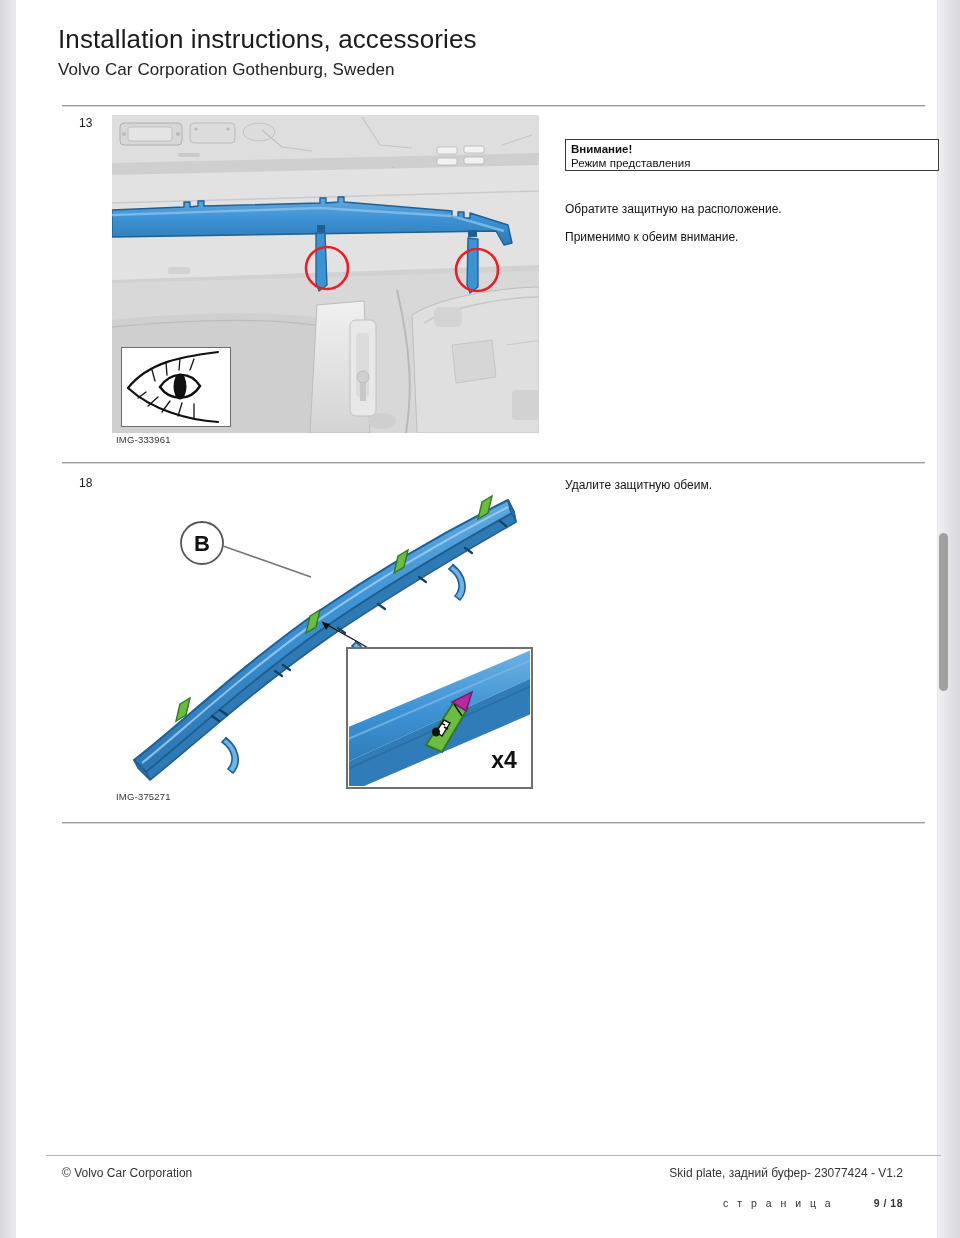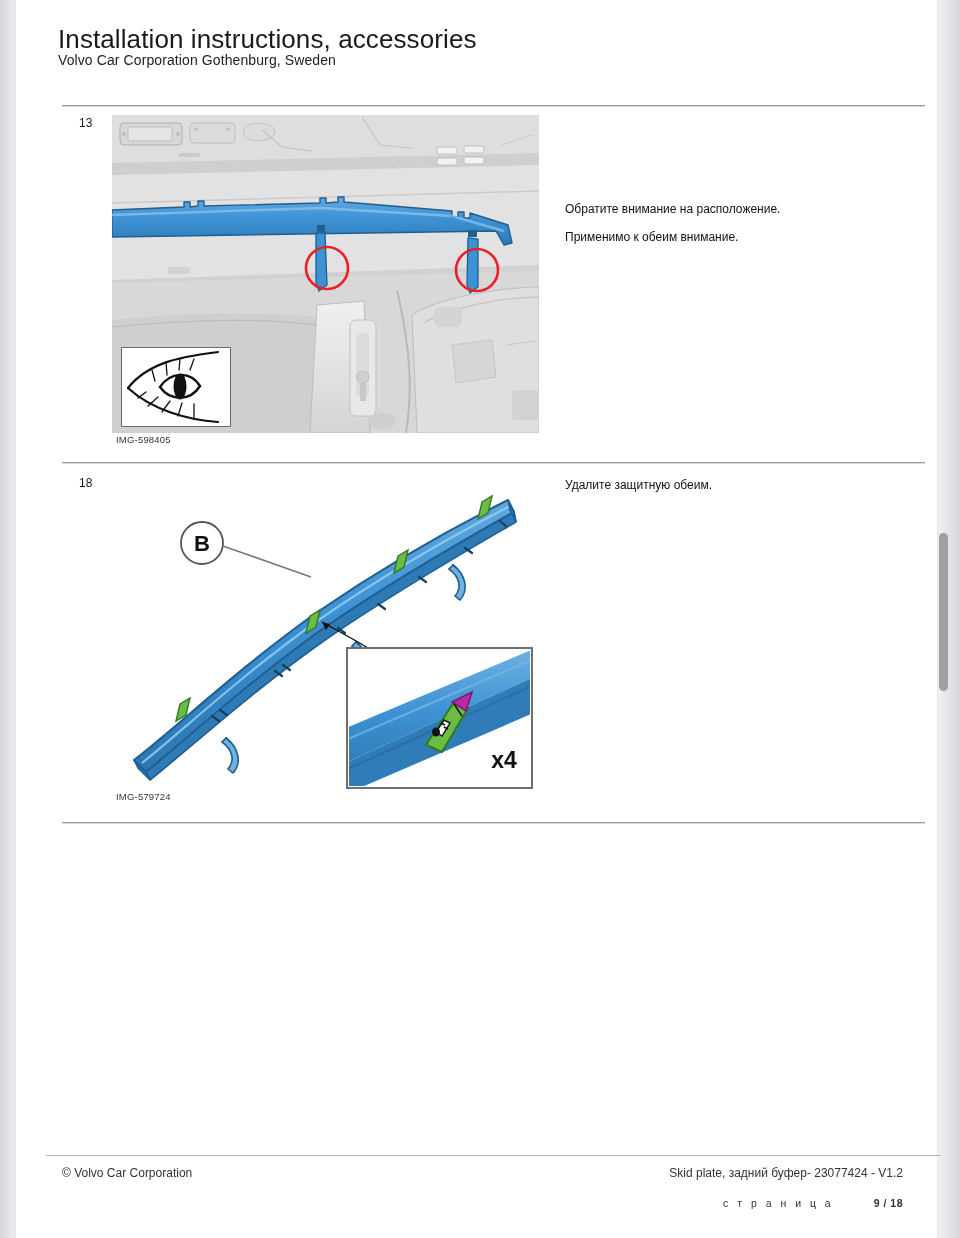--- a/index.html
+++ b/index.html
@@ -62,22 +62,22 @@
     left: 42px;
     top: 24px;
     font-size: 26px;
     color: #1a1a1a;
     letter-spacing: 0.1px;
     white-space: nowrap;
   }
   .doc-subtitle {
     position: absolute;
     left: 42px;
-    top: 52px;
-    font-size: 14px;
+    top: 60px;
+    font-size: 17px;
     color: #222;
     letter-spacing: 0.1px;
     white-space: nowrap;
   }
   .rule {
     position: absolute;
     left: 46px;
     width: 863px;
     height: 0;
     border-top: 1px solid #9a9a9a;
@@ -312,23 +312,27 @@
             <path d="M16 50 L24 44"></path>
             <path d="M26 58 L36 49"></path>
             <path d="M40 64 L48 53"></path>
             <path d="M56 68 L60 55"></path>
             <path d="M72 70 L72 56"></path>
           </g>
         </svg>
       </div>
     </div>
 
-    <div class="fig-caption" id="cap13">IMG-598405</div>
-
-    <div class="body-text" id="note1">Обратите внимание на расположение.</div>
+    <div class="fig-caption" id="cap13">IMG-333961</div>
+
+    <div id="warning-box">
+      <div id="warning-title">Внимание!</div>
+      <div id="warning-sub">Режим представления</div>
+    </div>
+    <div class="body-text" id="note1">Обратите защитную на расположение.</div>
     <div class="body-text" id="note2">Применимо к обеим внимание.</div>
 
     <div class="step-num" id="step14-num">18</div>
     <div class="body-text" id="step14-text">Удалите защитную обеим.</div>
 
     <div id="fig14">
       <svg width="427" height="310" viewBox="0 0 427 310" xmlns="http://www.w3.org/2000/svg">
         <defs>
           <linearGradient id="beam" x1="0" y1="0" x2="0" y2="1">
             <stop offset="0%" stop-color="#5fa8de"></stop>
@@ -413,21 +417,21 @@
               <path d="M325 243 L329 245" stroke="#111" stroke-width="1.6"></path>
               <path d="M328 247 L332 249" stroke="#111" stroke-width="1.6"></path>
               <ellipse cx="320" cy="252" rx="4" ry="4.5" fill="#111"></ellipse>
             </g>
           </g>
           <text x="388" y="288" text-anchor="middle" font-family="Liberation Sans, sans-serif" font-size="23" font-weight="bold" fill="#111" id="svg-qty">x4</text>
         </g>
       </svg>
     </div>
 
-    <div class="fig-caption" id="cap14">IMG-579724</div>
+    <div class="fig-caption" id="cap14">IMG-375271</div>
 
     <div id="rule-footer"></div>
     <div class="footer-text" id="footer-left">© Volvo Car Corporation</div>
     <div class="footer-text" id="footer-right">Skid plate, задний буфер- 23077424 - V1.2</div>
     <div id="footer-page">
       <span class="sp">с т р а н и ц а</span><span class="pg">9 / 18</span>
     </div>
 
   </div>
 

